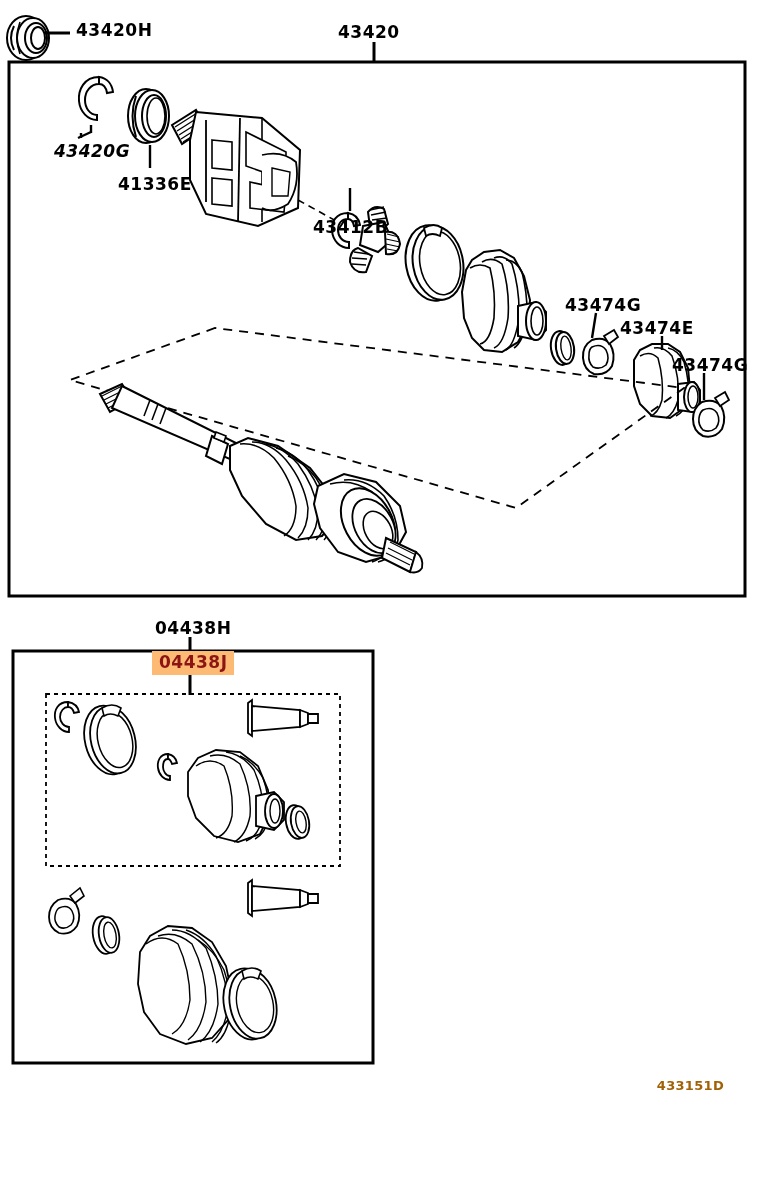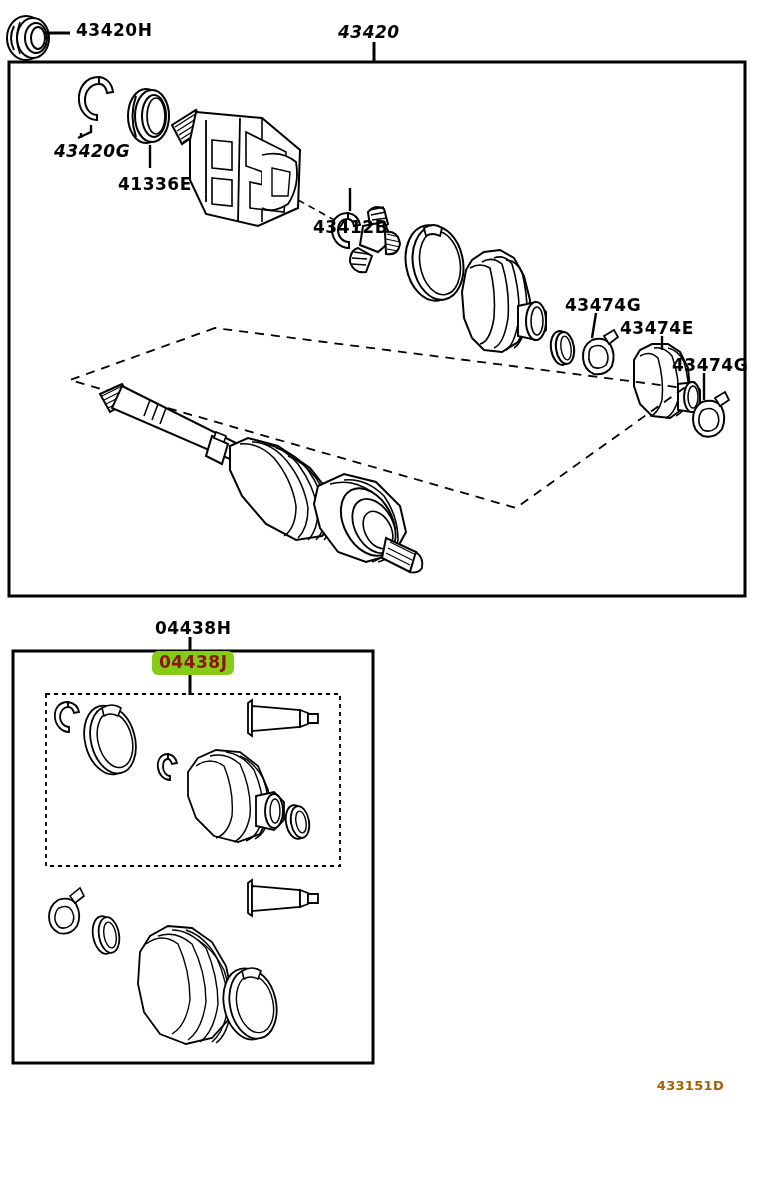--- a/index.html
+++ b/index.html
@@ -33,24 +33,23 @@
     position: absolute;
     font-family: "DejaVu Sans", sans-serif;
     font-weight: bold;
     font-size: 17px;
     letter-spacing: 0.5px;
     color: #000000;
     white-space: nowrap;
     line-height: 1;
   }
   .callout.highlight {
-    background: #84cc16;
+    background: #fdba74;
     color: #8c1414;
     padding: 3px 7px 4px 7px;
-    border-radius: 6px;
   }
   
   .figure-id {
     position: absolute;
     right: 14px;
     top: 1078px;
     font-family: "DejaVu Sans", sans-serif;
     font-weight: bold;
     font-size: 13px;
     color: #a16207;
@@ -361,21 +360,21 @@
 
       <path d="M 248 883 L 252 880 L 252 916 L 248 913 Z" fill="#ffffff" stroke="#000000" stroke-width="1.8"></path>
       <path d="M 252 886 L 300 890 L 300 907 L 252 911 Z" fill="#ffffff" stroke="#000000" stroke-width="1.8"></path>
       <path d="M 300 890 L 308 893 L 308 904 L 300 907 Z" fill="#ffffff" stroke="#000000" stroke-width="1.8"></path>
       <path d="M 308 894 L 318 894 L 318 903 L 308 903 Z" fill="#ffffff" stroke="#000000" stroke-width="1.8"></path>
     </g>
 
   </svg>
 
   <div class="callout" style="left:76px; top:22px;">43420H</div>
-  <div class="callout" style="left:338px; top:24px;font-style:italic;">43420</div>
+  <div class="callout" style="left:338px; top:24px;">43420</div>
   <div class="callout" style="left:54px; top:143px;font-style:italic;">43420G</div>
   <div class="callout" style="left:118px; top:176px;text-align:right;">41336E</div>
   <div class="callout" style="left:313px; top:171px;margin-top:48px;">43412B</div>
   <div class="callout" style="left:565px; top:297px;">43474G</div>
   <div class="callout" style="left:612px; top:320px;margin-left:8px;">43474E</div>
   <div class="callout" style="left:672px; top:357px;">43474G</div>
 
   <div class="callout" style="left:155px; top:620px;">04438H</div>
   <div class="callout highlight" style="left:152px; top:651px;">04438J</div>
 

